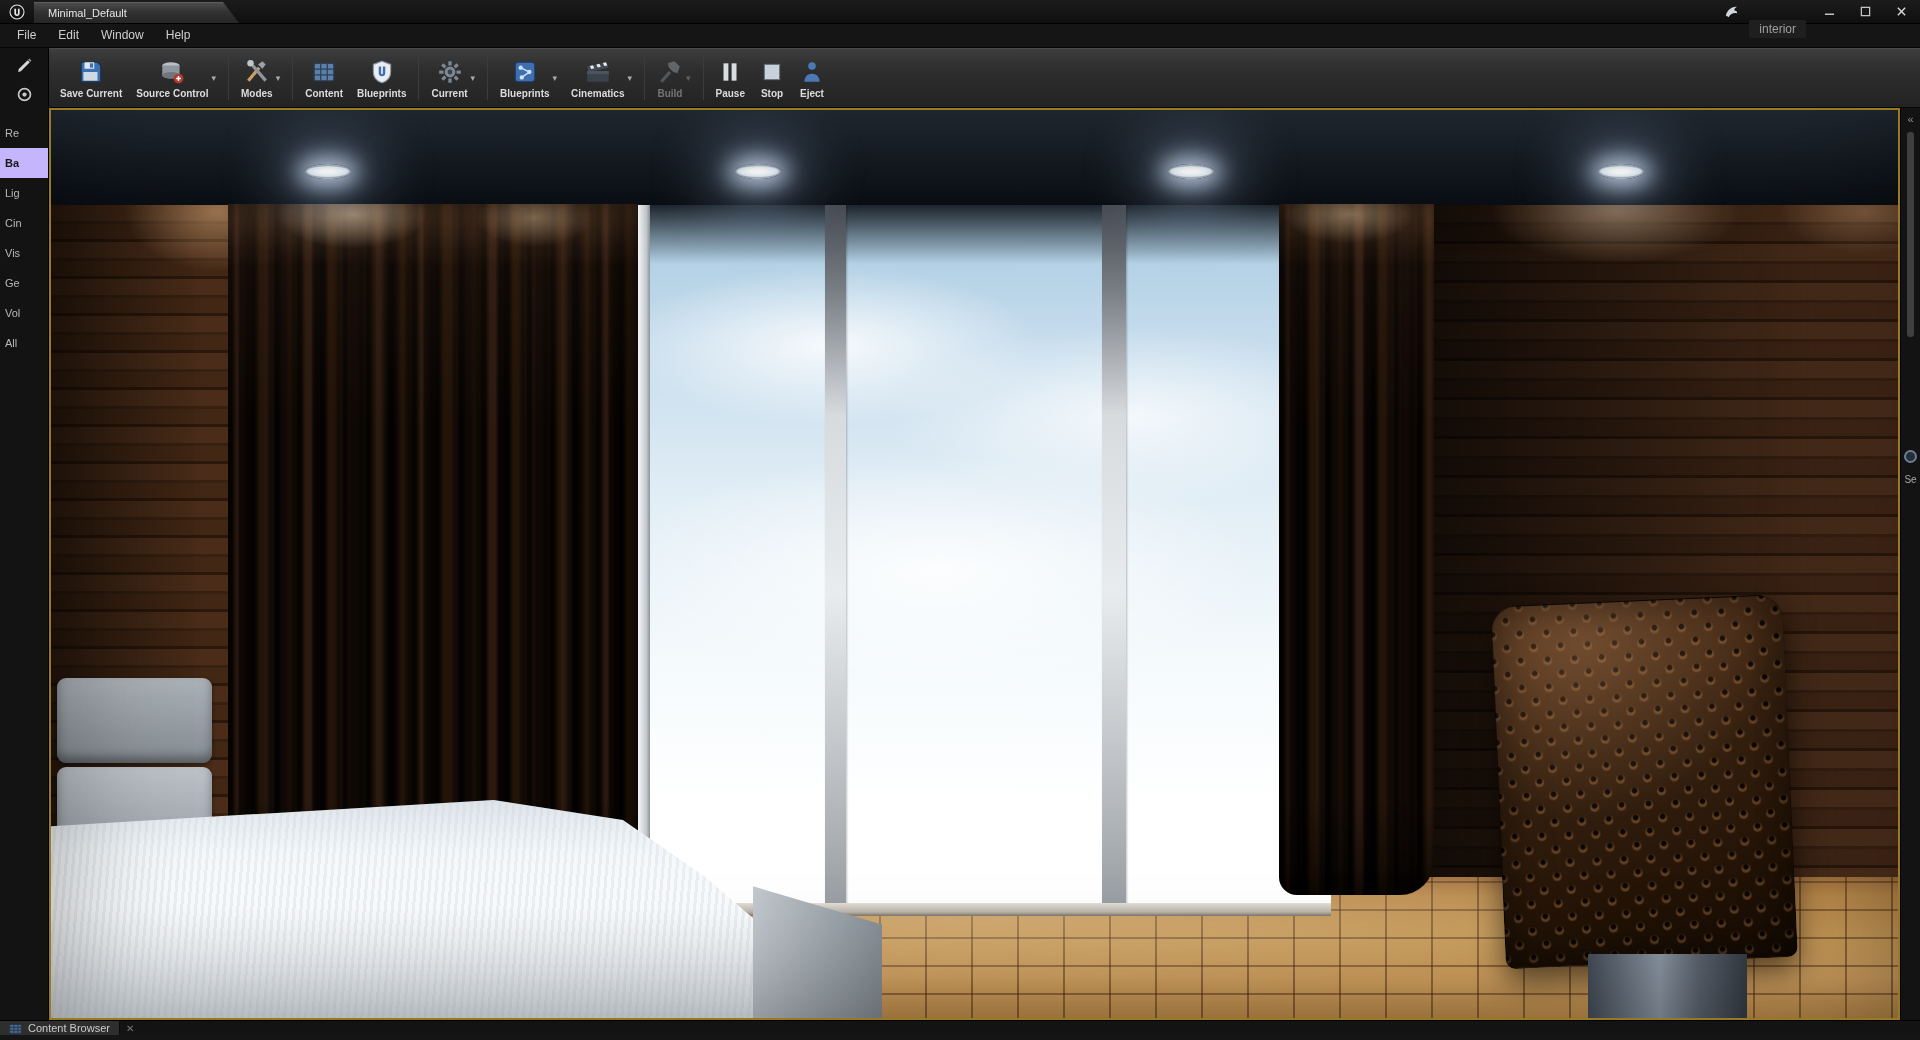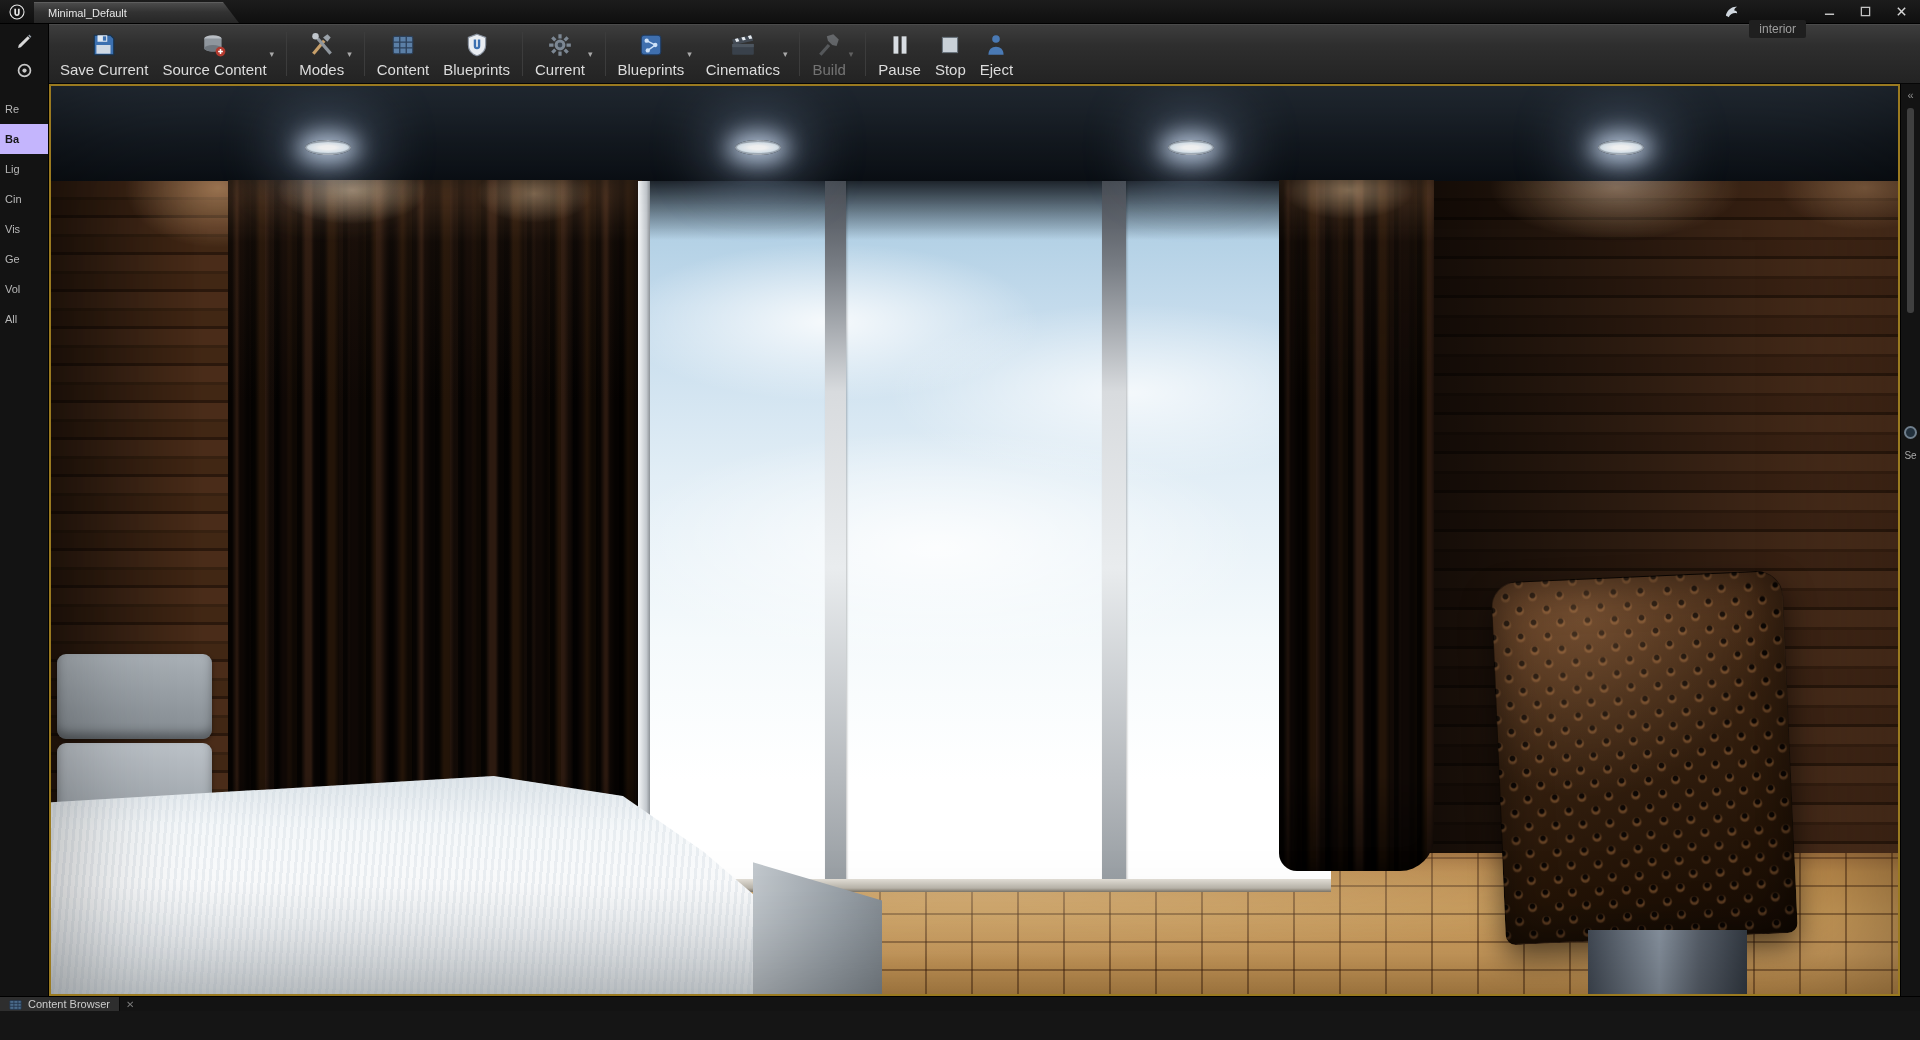--- a/index.html
+++ b/index.html
@@ -41,21 +41,21 @@
 
   
   .toolbar { height:60px; background:linear-gradient(180deg,#3d3d3d,#2e2e2e 35%,#232323);
              border-top:1px solid #4a4a4a; border-bottom:1px solid #060606;
              display:flex; align-items:center; padding:0 4px; flex:none; }
   .tb-btn { position:relative; display:flex; align-items:center; padding:3px 7px 3px 7px;
             border-radius:3px; cursor:default; }
   .tb-col { display:flex; flex-direction:column; align-items:center; gap:2px; }
   .tb-icon { height:28px; display:flex; align-items:center; }
   .tb-icon svg { width:26px; height:26px; }
-  .tb-label { font-size:15px; color:#dcdcdc; white-space:nowrap; }
+  .tb-label { font-size:10px; color:#dcdcdc; white-space:nowrap;font-weight:bold; }
   .dd { color:#a9a9a9; font-size:9px; margin-left:3px; align-self:center; }
   .tb-sep { width:1px; height:44px; background:#121212; border-right:1px solid #3c3c3c; margin:0 5px; flex:none; }
   .tb-btn.disabled { opacity:.42; }
 
   
   .main { flex:1; display:flex; min-height:0; }
   .viewport { flex:1; border:2px solid var(--pie-border,#9a7a20); position:relative; min-width:0;
               background:#000; }
   .scene { position:absolute; inset:0; overflow:hidden; }
   .scene > div { position:absolute; }
@@ -215,20 +215,26 @@
           </svg>
       </div>
       <div class="winbtn close">
         <svg viewBox="0 0 12 12">
             <path d="M2 2l8 8M10 2l-8 8" stroke="#d6d6d6" stroke-width="1.6"></path>
           </svg>
       </div>
     </div>
   </div>
 
+  <div class="menubar">
+    <div class="menu-item">File</div>
+    <div class="menu-item">Edit</div>
+    <div class="menu-item">Window</div>
+    <div class="menu-item">Help</div>
+  </div>
 
   <div class="below">
 
     <div class="left-strip">
       <div class="strip-icon">
         <svg viewBox="0 0 16 16">
             <path d="M2 14l2.5-.6L13 5 11 3 2.6 11.4z" fill="#d8d8d8"></path>
             <path d="M11.5 2.5l2 2 1-1-2-2z" fill="#9aa4ae"></path>
           </svg>
       </div>
@@ -272,21 +278,21 @@
           <span class="tb-col">
               <span class="tb-icon">
             <svg viewBox="0 0 24 24">
                   <ellipse cx="11" cy="6" rx="8" ry="3" fill="#b9bec4"></ellipse>
                   <path d="M3 6v9c0 1.7 3.6 3 8 3s8-1.3 8-3V6" fill="#8f969d"></path>
                   <ellipse cx="11" cy="15" rx="8" ry="3" fill="#6f767d"></ellipse>
                   <circle cx="18" cy="18" r="4.5" fill="#b33a2f"></circle>
                   <path d="M15.8 18h4.4M18 15.8v4.4" stroke="#fff" stroke-width="1.4"></path>
                 </svg>
           </span>
-              <span class="tb-label">Source Content</span>
+              <span class="tb-label">Source Control</span>
             </span>
           <span class="dd">▾</span>
         </div>
 
         <div class="tb-sep"></div>
 
         <div class="tb-btn">
           <span class="tb-col">
               <span class="tb-icon">
             <svg viewBox="0 0 24 24">

